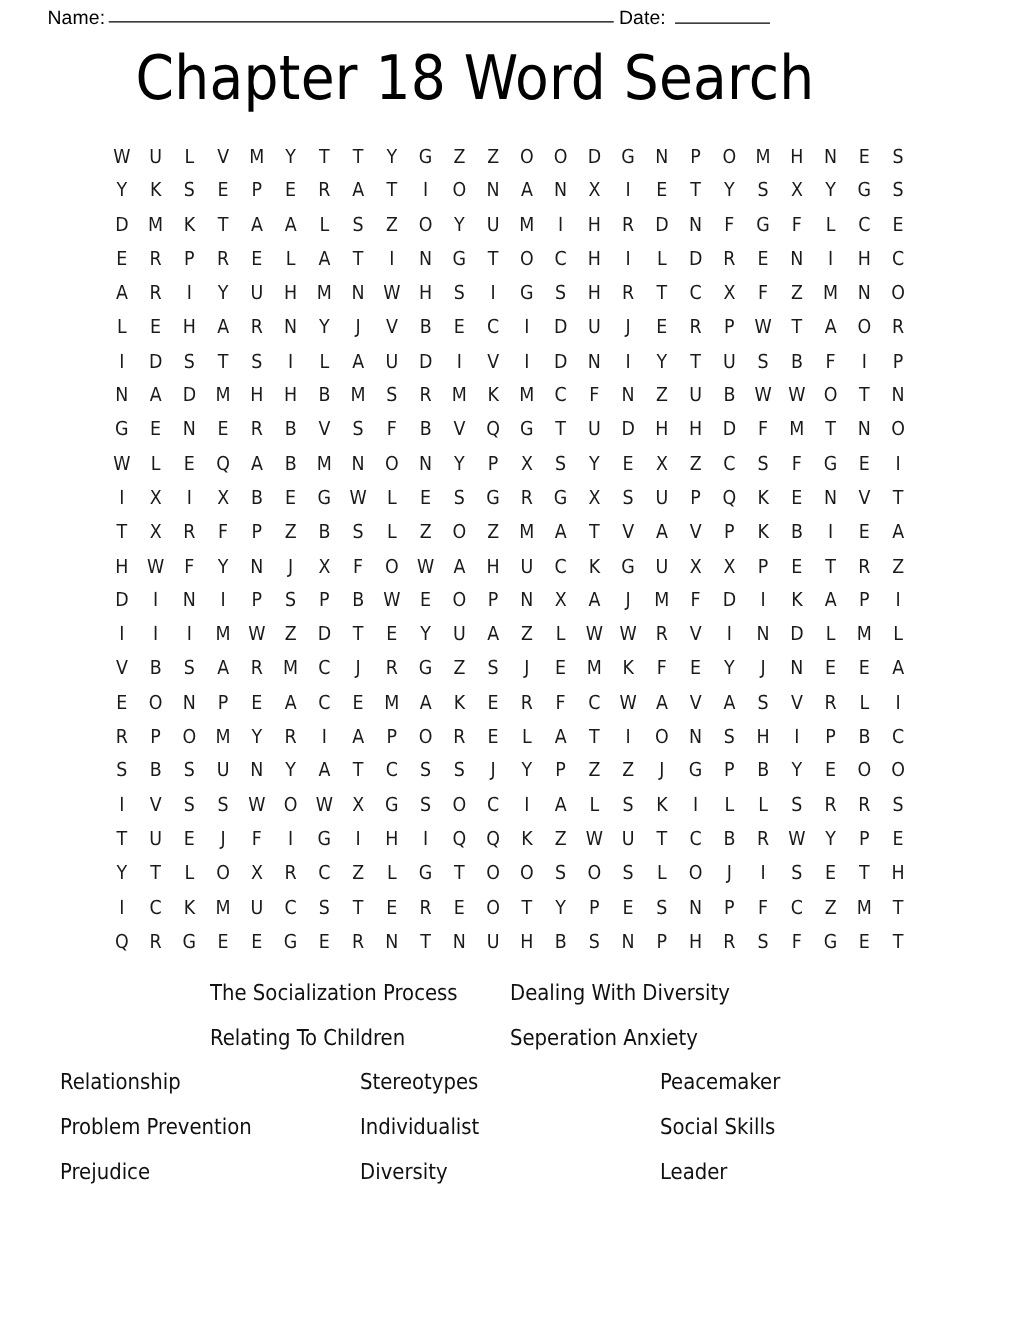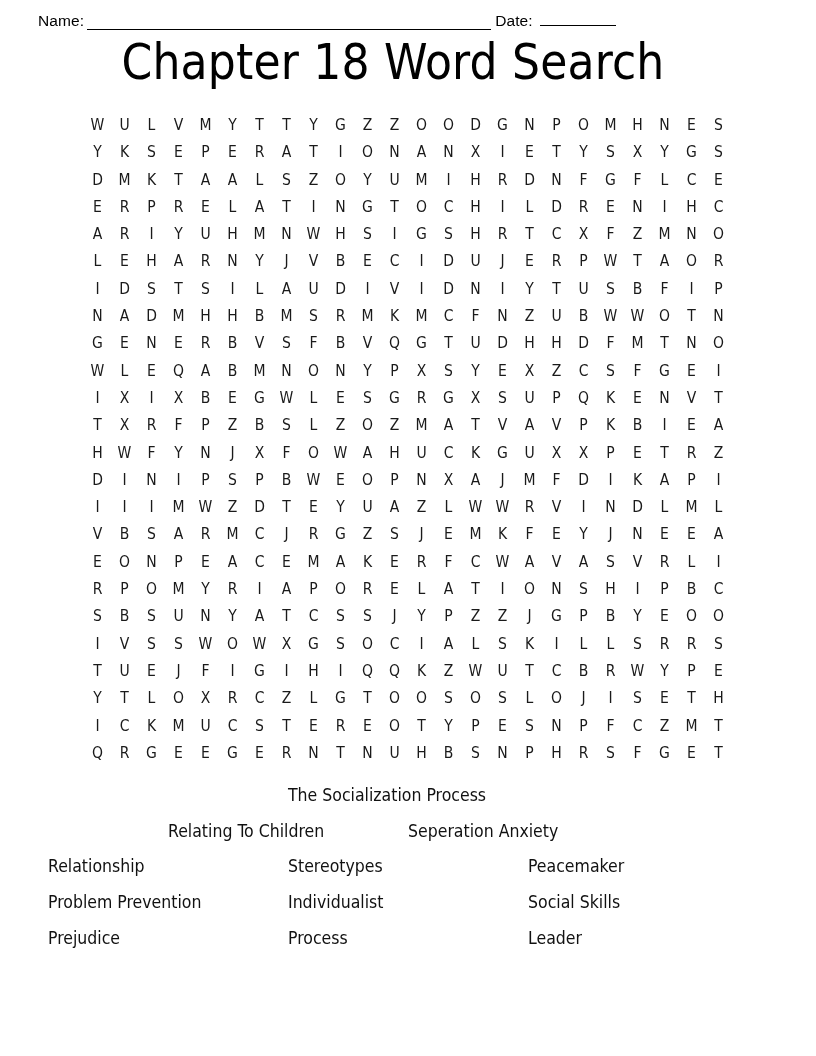--- a/index.html
+++ b/index.html
@@ -19,21 +19,21 @@
   }
 
   
   #header-row {
     position: absolute;
     left: 0;
     top: 0;
     width: 816px;
     height: 30px;
     display: flex;
-    align-items: flex-end;
+    align-items: flex-start;
     padding: 6px 38px 0 38px;
     box-sizing: border-box;
     font-size: 15.5px;
     letter-spacing: 0.1px;
   }
   .field-label {
     white-space: nowrap;
     font-family: "Liberation Sans", sans-serif;
     font-size: 15.5px;
   }
@@ -57,21 +57,20 @@
     top: 33px;
     width: 760px;
     text-align: center;
     font-family: "DejaVu Sans Condensed", "Liberation Sans Narrow", "Liberation Sans", sans-serif;
     font-stretch: condensed;
     font-size: 49px;
     font-weight: 400;
     line-height: 60px;
     letter-spacing: 0.2px;
     white-space: nowrap;
-    margin-left: 13px;
   }
 
   
   #letter-grid {
     position: absolute;
     left: 84px;
     top: 112px;
     width: 648px;
   }
   .grid-row {
@@ -751,33 +750,34 @@
       <span class="grid-cell">F</span>
       <span class="grid-cell">G</span>
       <span class="grid-cell">E</span>
       <span class="grid-cell">T</span>
     </div>
   </div>
 
 <div id="word-list">
     <div class="word-row">
       <span class="word-cell">The Socialization Process</span>
+      <span class="word-cell">Dealing With Diversity</span>
     </div>
     <div class="word-row">
       <span class="word-cell">Relating To Children</span>
       <span class="word-cell">Seperation Anxiety</span>
     </div>
     <div class="word-row">
       <span class="word-cell">Relationship</span>
       <span class="word-cell">Stereotypes</span>
       <span class="word-cell">Peacemaker</span>
     </div>
     <div class="word-row">
       <span class="word-cell">Problem Prevention</span>
       <span class="word-cell">Individualist</span>
       <span class="word-cell">Social Skills</span>
     </div>
     <div class="word-row">
       <span class="word-cell">Prejudice</span>
-      <span class="word-cell">Process</span>
+      <span class="word-cell">Diversity</span>
       <span class="word-cell">Leader</span>
     </div>
   </div>
 
 </body></html>

